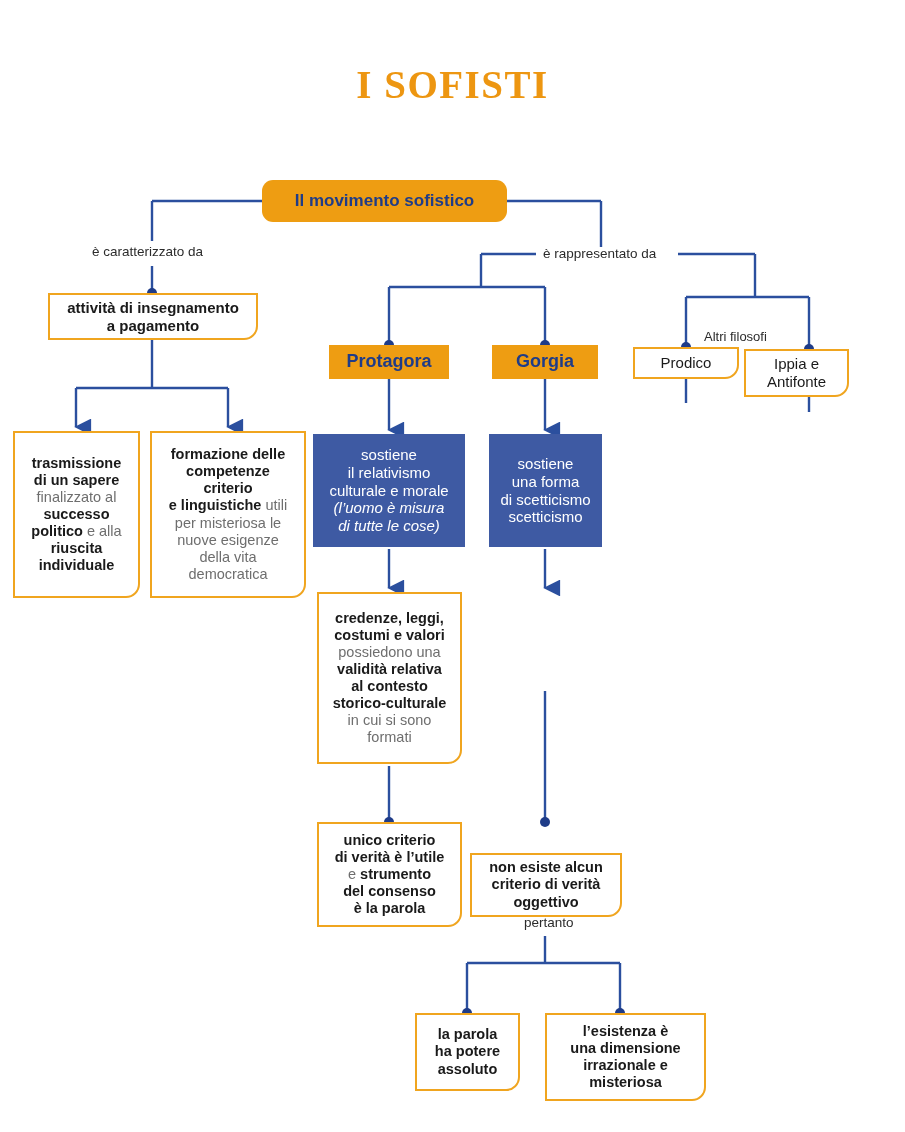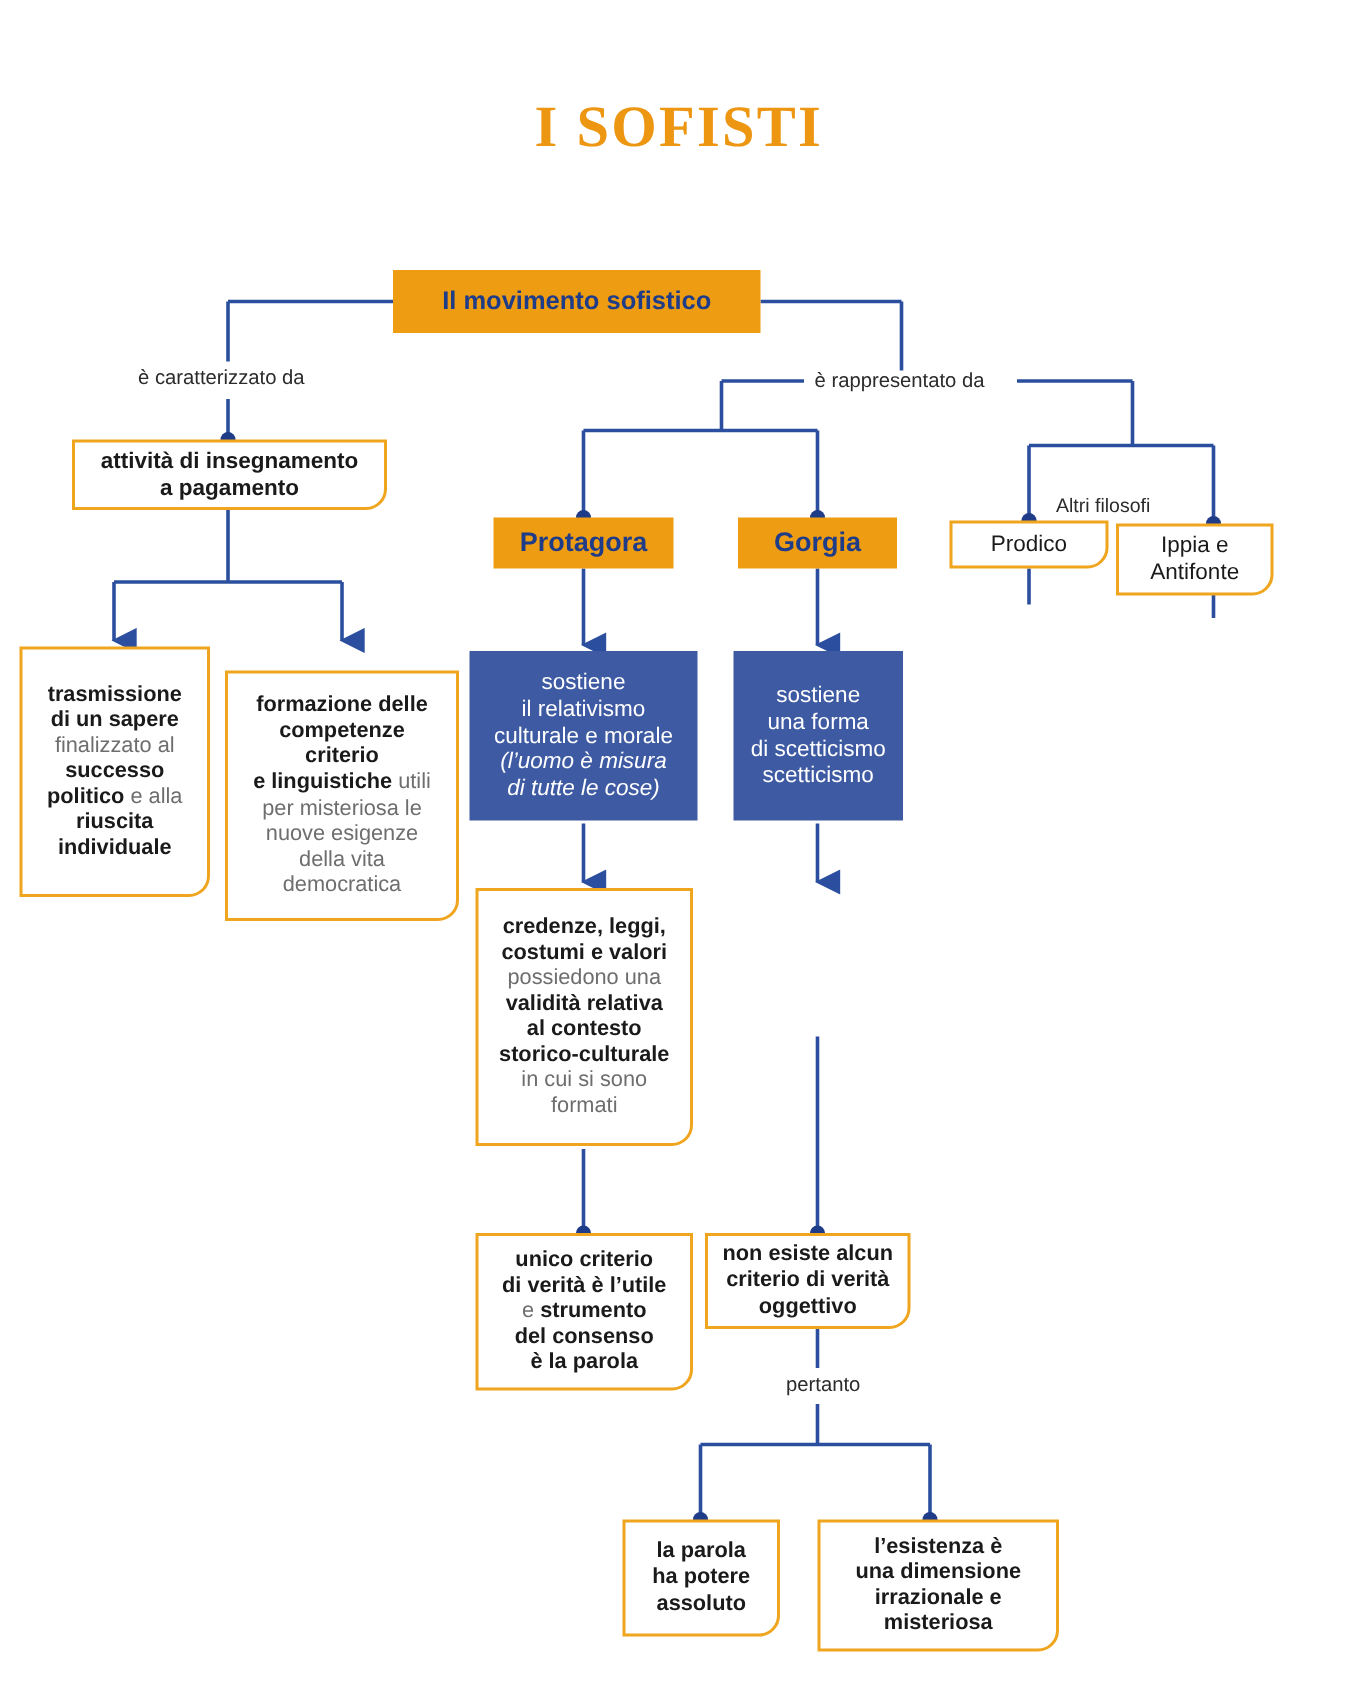--- a/index.html
+++ b/index.html
@@ -127,21 +127,21 @@
       <circle cx="467" cy="1013" r="5"></circle>
       <circle cx="620" cy="1013" r="5"></circle>
     </g>
   </svg>
 
   <div class="lbl" style="left:85px;top:245px;">è caratterizzato da</div>
   <div class="lbl" style="left:536px;top:247px;">è rappresentato da</div>
   <div class="lbl" style="left:697px;top:318px;font-size:13px;margin-top:12px;">Altri filosofi</div>
   <div class="lbl" style="left:517px;top:916px;">pertanto</div>
 
-  <div class="node chip" style="left:262px;top:180px;width:245px;height:42px;font-size:17px;">
+  <div class="node chip" style="left:262px;top:180px;width:245px;height:42px;font-size:17px;border-radius:11px;">
     <span class="txt">Il movimento sofistico</span>
   </div>
 
   <div class="node obox" style="left:48px;top:293px;width:210px;height:47px;font-size:15px;">
     <span class="txt">
       <span class="b">attività di insegnamento</span><br>
       <span class="b">a pagamento</span>
     </span>
   </div>
 
@@ -150,21 +150,21 @@
       <span class="b">trasmissione</span><br>
       <span class="b">di un sapere</span><br>
       <span class="g">finalizzato al</span><br>
       <span class="b">successo</span><br>
       <span class="b">politico</span><span class="g"> e alla</span><br>
       <span class="b">riuscita</span><br>
       <span class="b">individuale</span>
     </span>
   </div>
 
-  <div class="node obox" style="left:150px;top:431px;width:156px;height:167px;font-size:14.5px;margin-top:16px;">
+  <div class="node obox" style="left:150px;top:431px;width:156px;height:167px;font-size:14.5px;">
     <span class="txt">
       <span class="b">formazione delle</span><br>
       <span class="b">competenze</span><br>
       <span class="b">criterio</span><br>
       <span class="b">e linguistiche</span><span class="g"> utili</span><br>
       <span class="g">per misteriosa le</span><br>
       <span class="g">nuove esigenze</span><br>
       <span class="g">della vita</span><br>
       <span class="g">democratica</span>
     </span>
@@ -214,21 +214,21 @@
   <div class="node obox" style="left:317px;top:822px;width:145px;height:105px;font-size:14.5px;">
     <span class="txt">
       <span class="b">unico criterio</span><br>
       <span class="b">di verità è l’utile</span><br>
       <span class="g">e</span><span class="b"> strumento</span><br>
       <span class="b">del consenso</span><br>
       <span class="b">è la parola</span>
     </span>
   </div>
 
-  <div class="node obox" style="left:470px;top:822px;width:137px;height:64px;font-size:14.5px;">
+  <div class="node obox" style="left:470px;top:853px;width:152px;height:64px;font-size:14.5px;">
     <span class="txt">
       <span class="b">non esiste alcun</span><br>
       <span class="b">criterio di verità</span><br>
       <span class="b">oggettivo</span>
     </span>
   </div>
 
   <div class="node obox" style="left:415px;top:1013px;width:105px;height:78px;font-size:14.5px;">
     <span class="txt">
       <span class="b">la parola</span><br>

